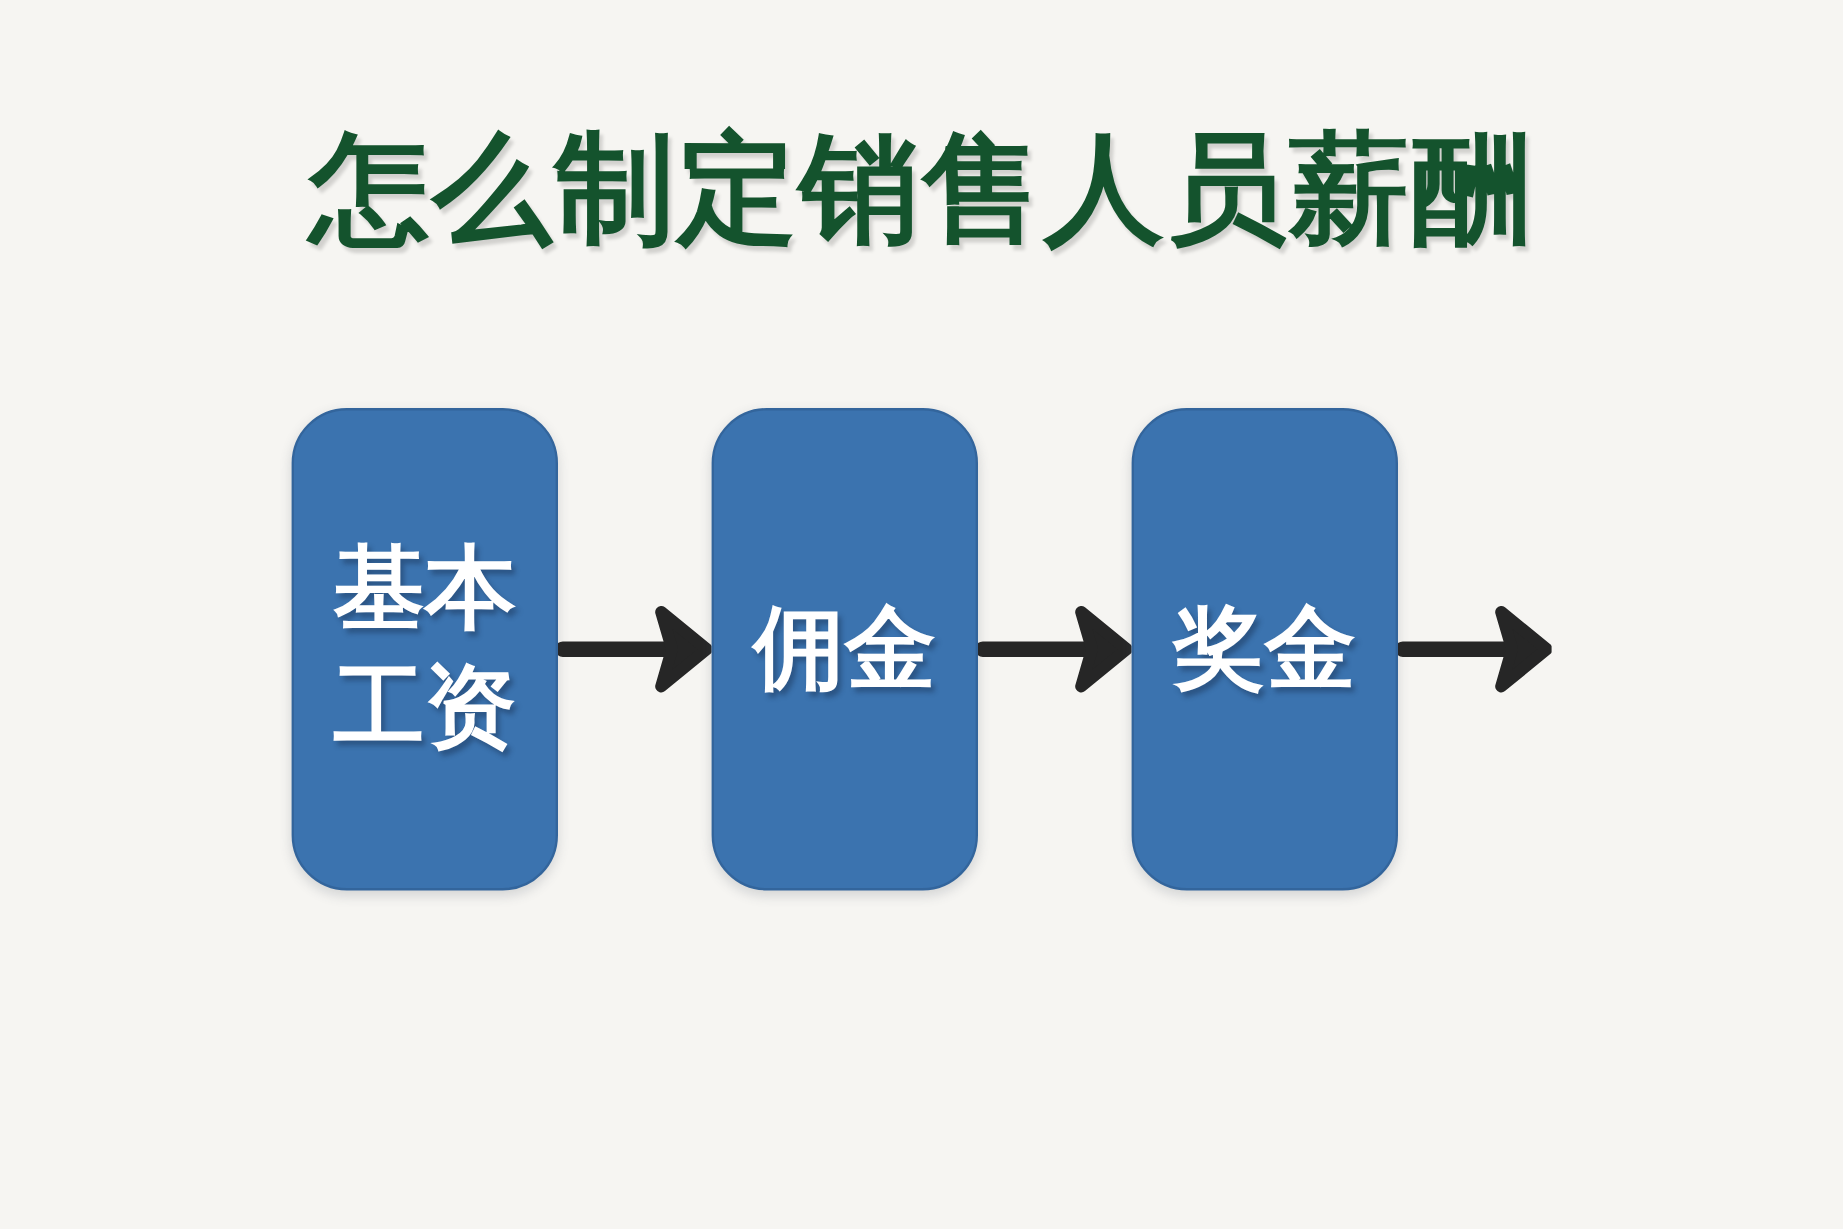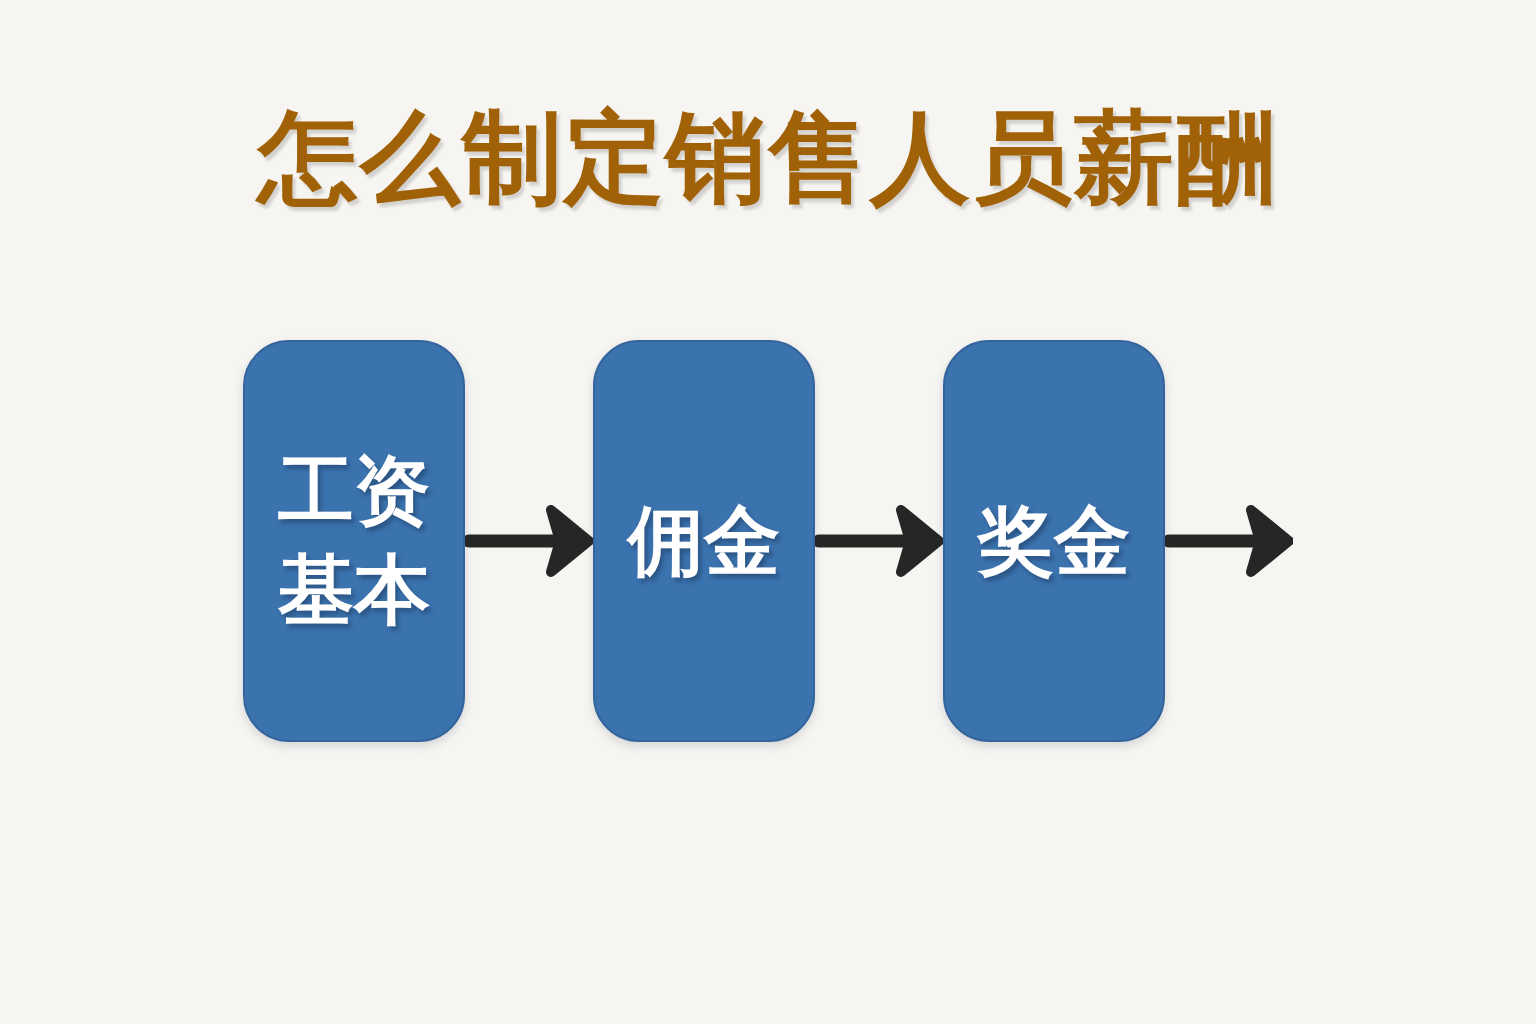--- a/index.html
+++ b/index.html
@@ -20,21 +20,21 @@
   }
   .title {
     position: absolute;
     top: 92px;
     left: 0;
     width: 100%;
     text-align: center;
     font-size: 100px;
     font-weight: 900;
     letter-spacing: 2px;
-    color: #a16207;
+    color: #14532d;
     text-shadow: 3px 4px 3px rgba(0,0,0,0.15);
     white-space: nowrap;
   }
   .flow {
     position: absolute;
     top: 340px;
     left: 0;
     width: 100%;
     height: 402px;
     display: flex;
@@ -81,22 +81,22 @@
 </head>
 <body>
 
 <div class="canvas">
 
   <div class="title">怎么制定销售人员薪酬</div>
 
   <div class="flow">
 
     <div class="node">
+      <span class="line">基本</span>
       <span class="line">工资</span>
-      <span class="line">基本</span>
     </div>
 
     <div class="arrow">
       <svg width="128" height="90" viewBox="0 0 128 90" xmlns="http://www.w3.org/2000/svg">
         <path d="M 4 45 L 92 45" stroke="#262626" stroke-width="13" stroke-linecap="round" fill="none"></path>
         <path d="M 124 45 L 86 14 L 95 45 L 86 76 Z" fill="#262626" stroke="#262626" stroke-width="10" stroke-linejoin="round" stroke-linecap="round"></path>
       </svg>
     </div>
 
     <div class="node">

